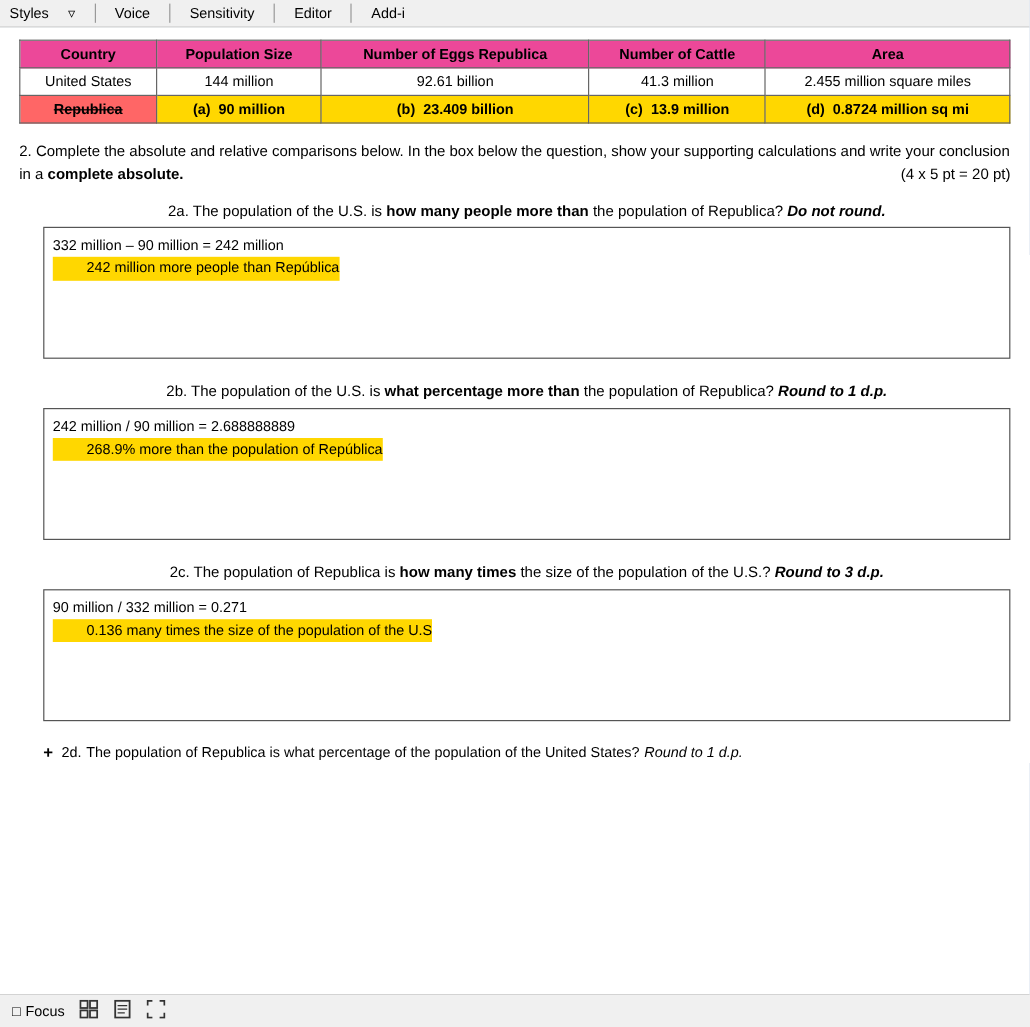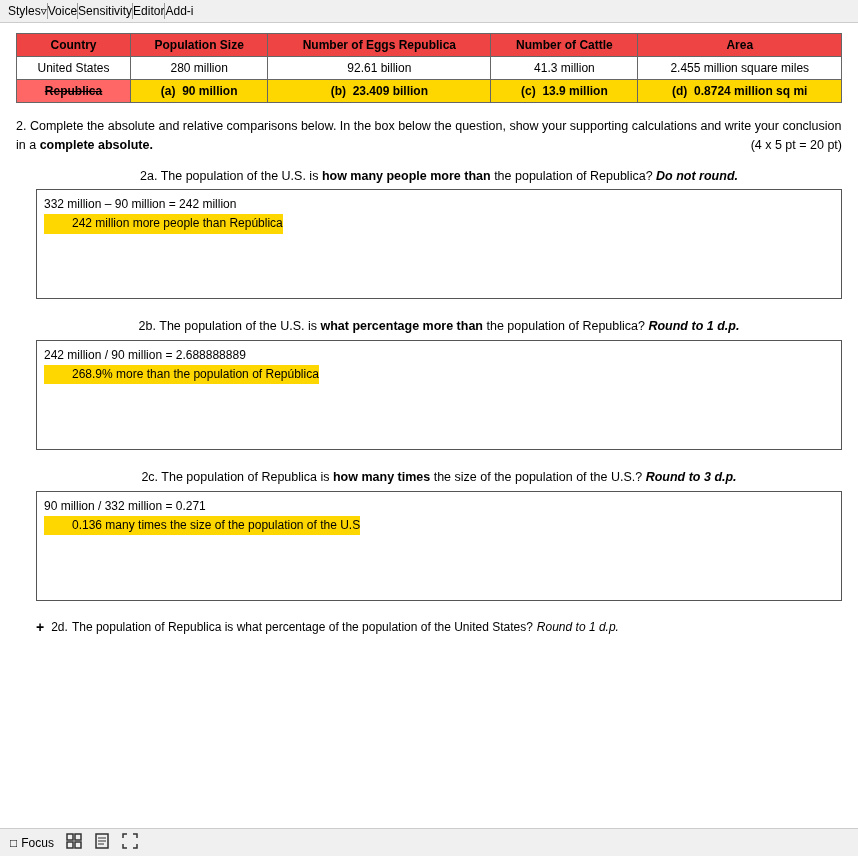--- a/index.html
+++ b/index.html
@@ -12,20 +12,21 @@
       overflow-x: hidden;
     }
 
     
     .toolbar {
       background: #f0f0f0;
       display: flex;
       align-items: center;
       padding: 3px 8px;
       border-bottom: 1px solid #ccc;
+      gap: 16px;
       font-size: 12px;
     }
     .toolbar-divider {
       width: 1px;
       height: 16px;
       background: #999;
     }
 
     
     .content {
@@ -42,21 +43,21 @@
       margin-bottom: 14px;
       font-size: 12px;
     }
     .data-table th, .data-table td {
       border: 1px solid #666;
       padding: 4px 6px;
       text-align: center;
       vertical-align: middle;
     }
     .data-table th {
-      background: #ef4444;
+      background: #ec4899;
       font-weight: bold;
       font-size: 12px;
     }
     .data-table td:first-child {
     }
     .row-republica td {
       background: #ffd700;
       font-weight: bold;
     }
     .row-republica td:first-child {
@@ -164,21 +165,21 @@
         <th>Country</th>
         <th>Population Size</th>
         <th>Number of Eggs Republica</th>
         <th>Number of Cattle</th>
         <th>Area</th>
       </tr>
     </thead>
     <tbody>
       <tr>
         <td>United States</td>
-        <td>280 million</td>
+        <td>144 million</td>
         <td>92.61 billion</td>
         <td>41.3 million</td>
         <td>2.455 million square miles</td>
       </tr>
       <tr class="row-republica">
         <td>Republica</td>
         <td>
           <span>(a)</span>
           &nbsp;<span>90 million</span>
         </td>

